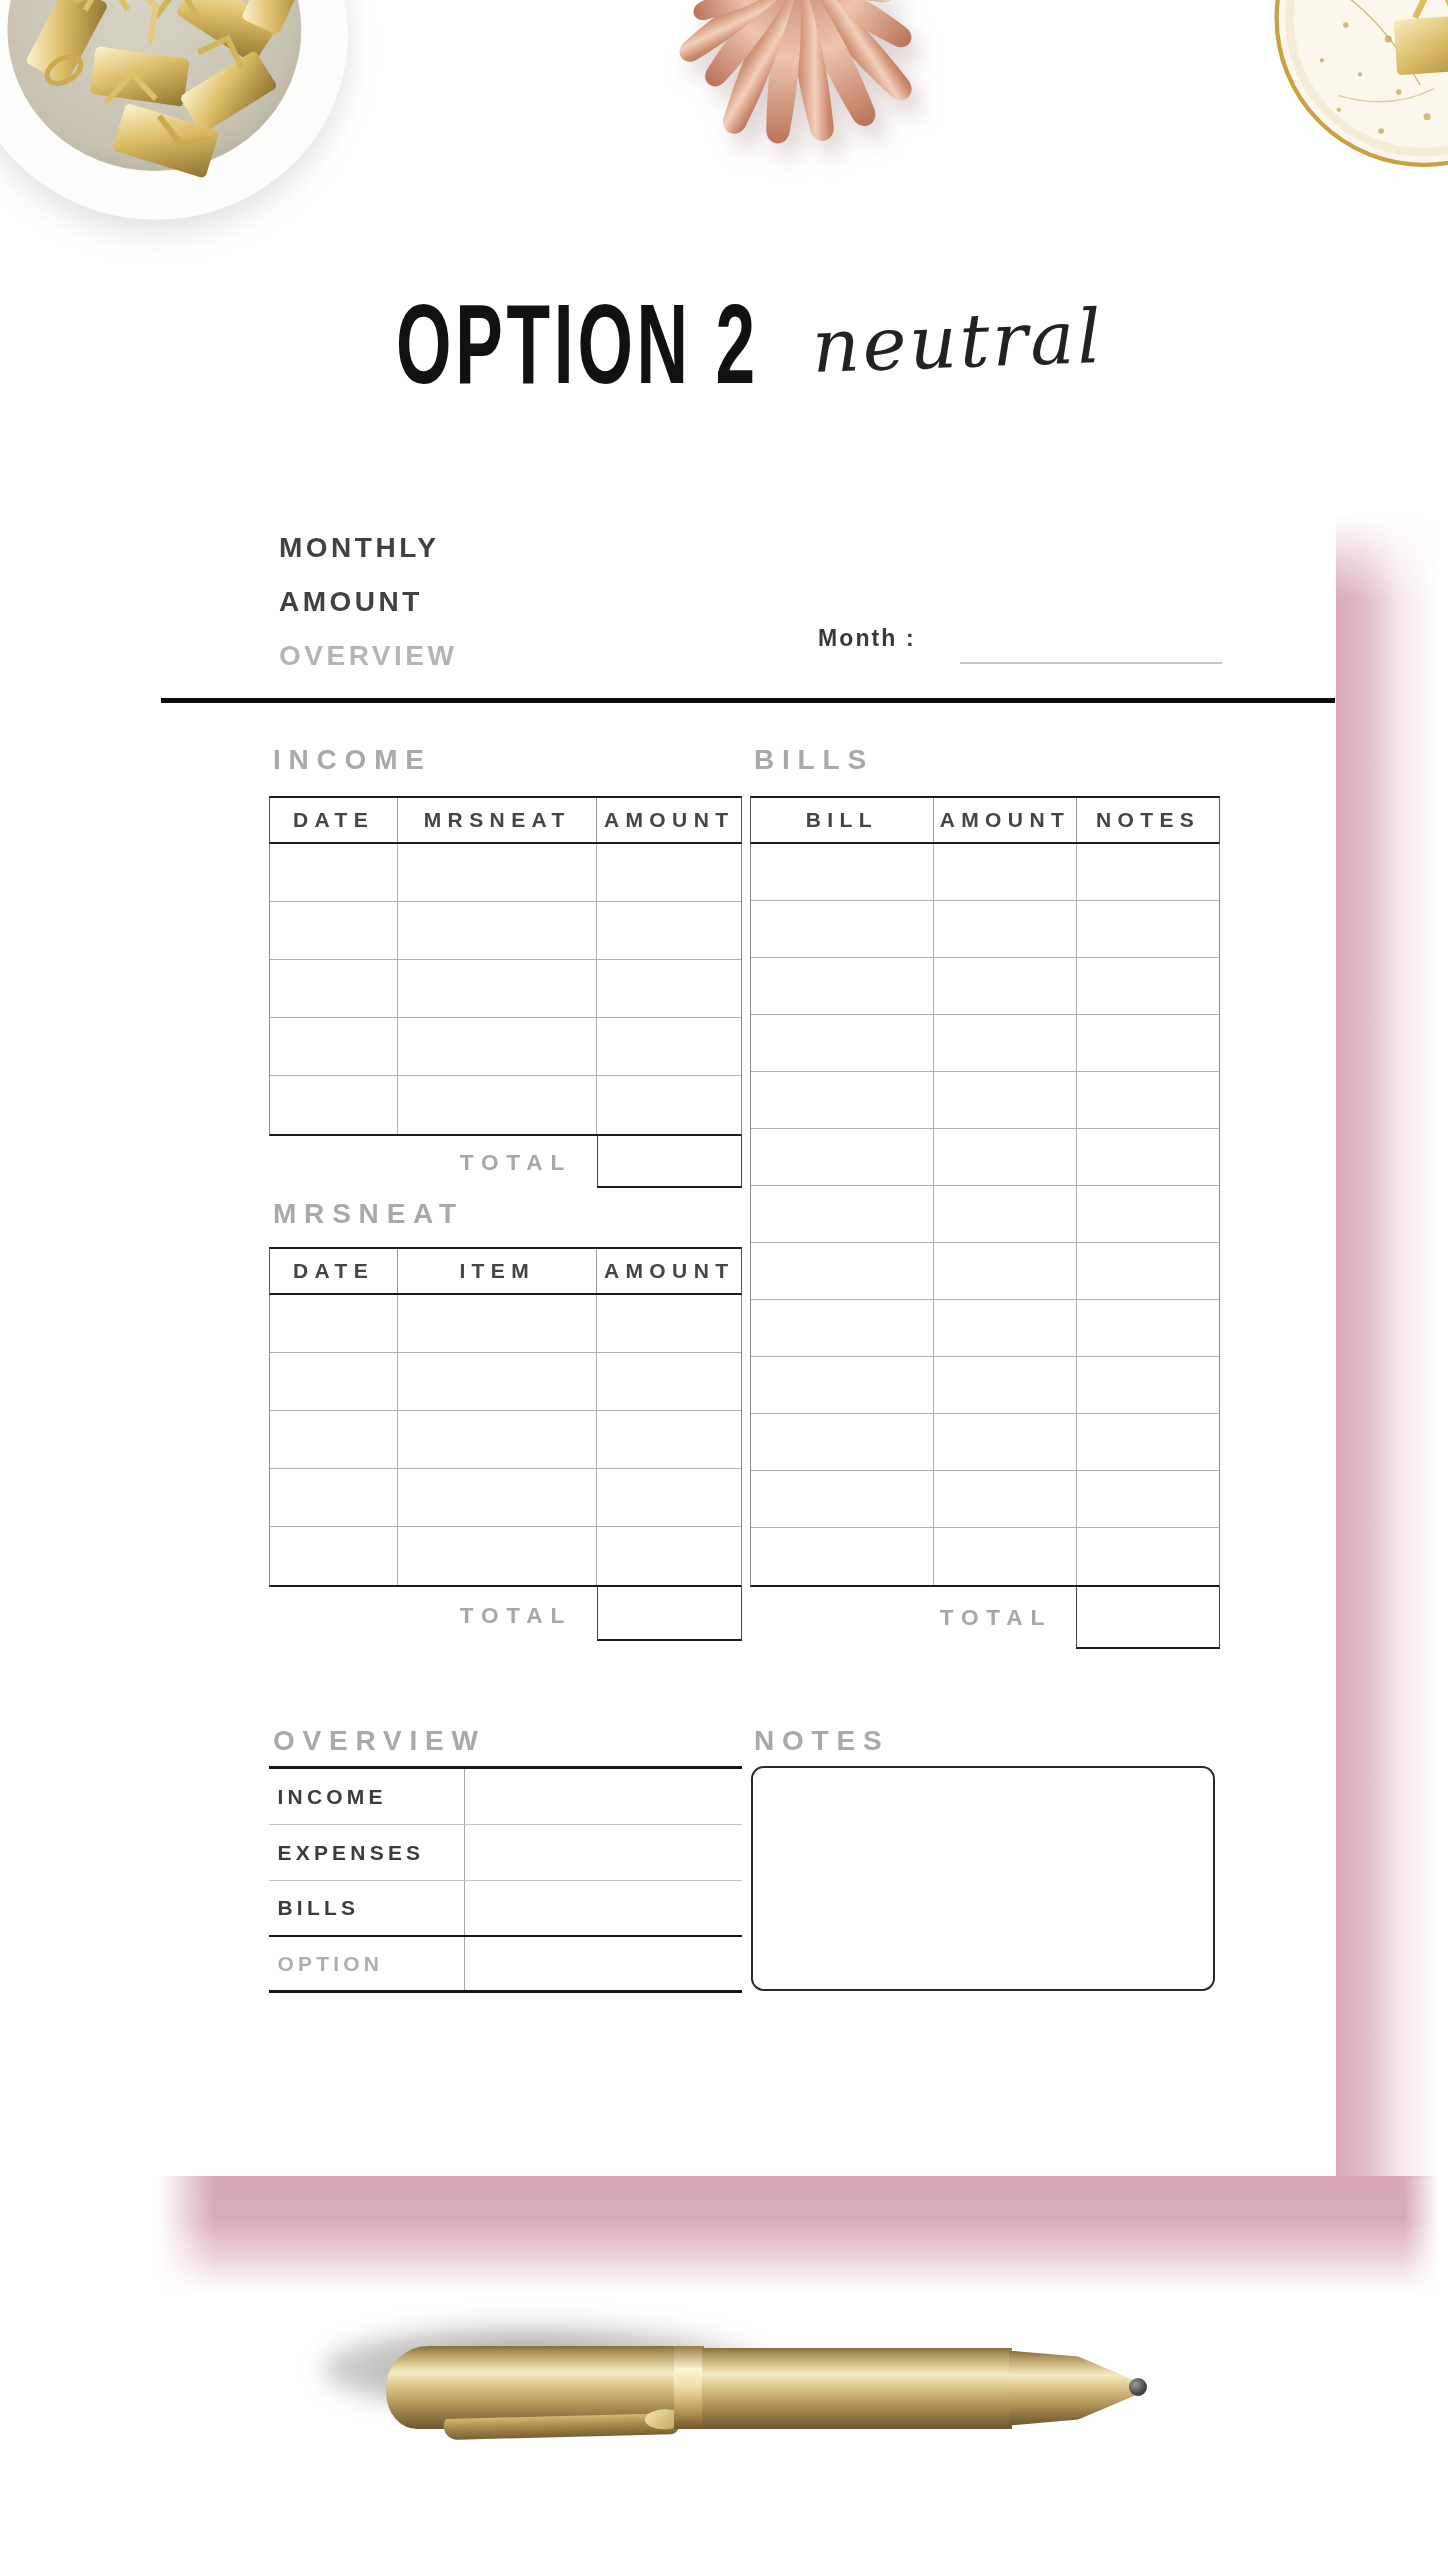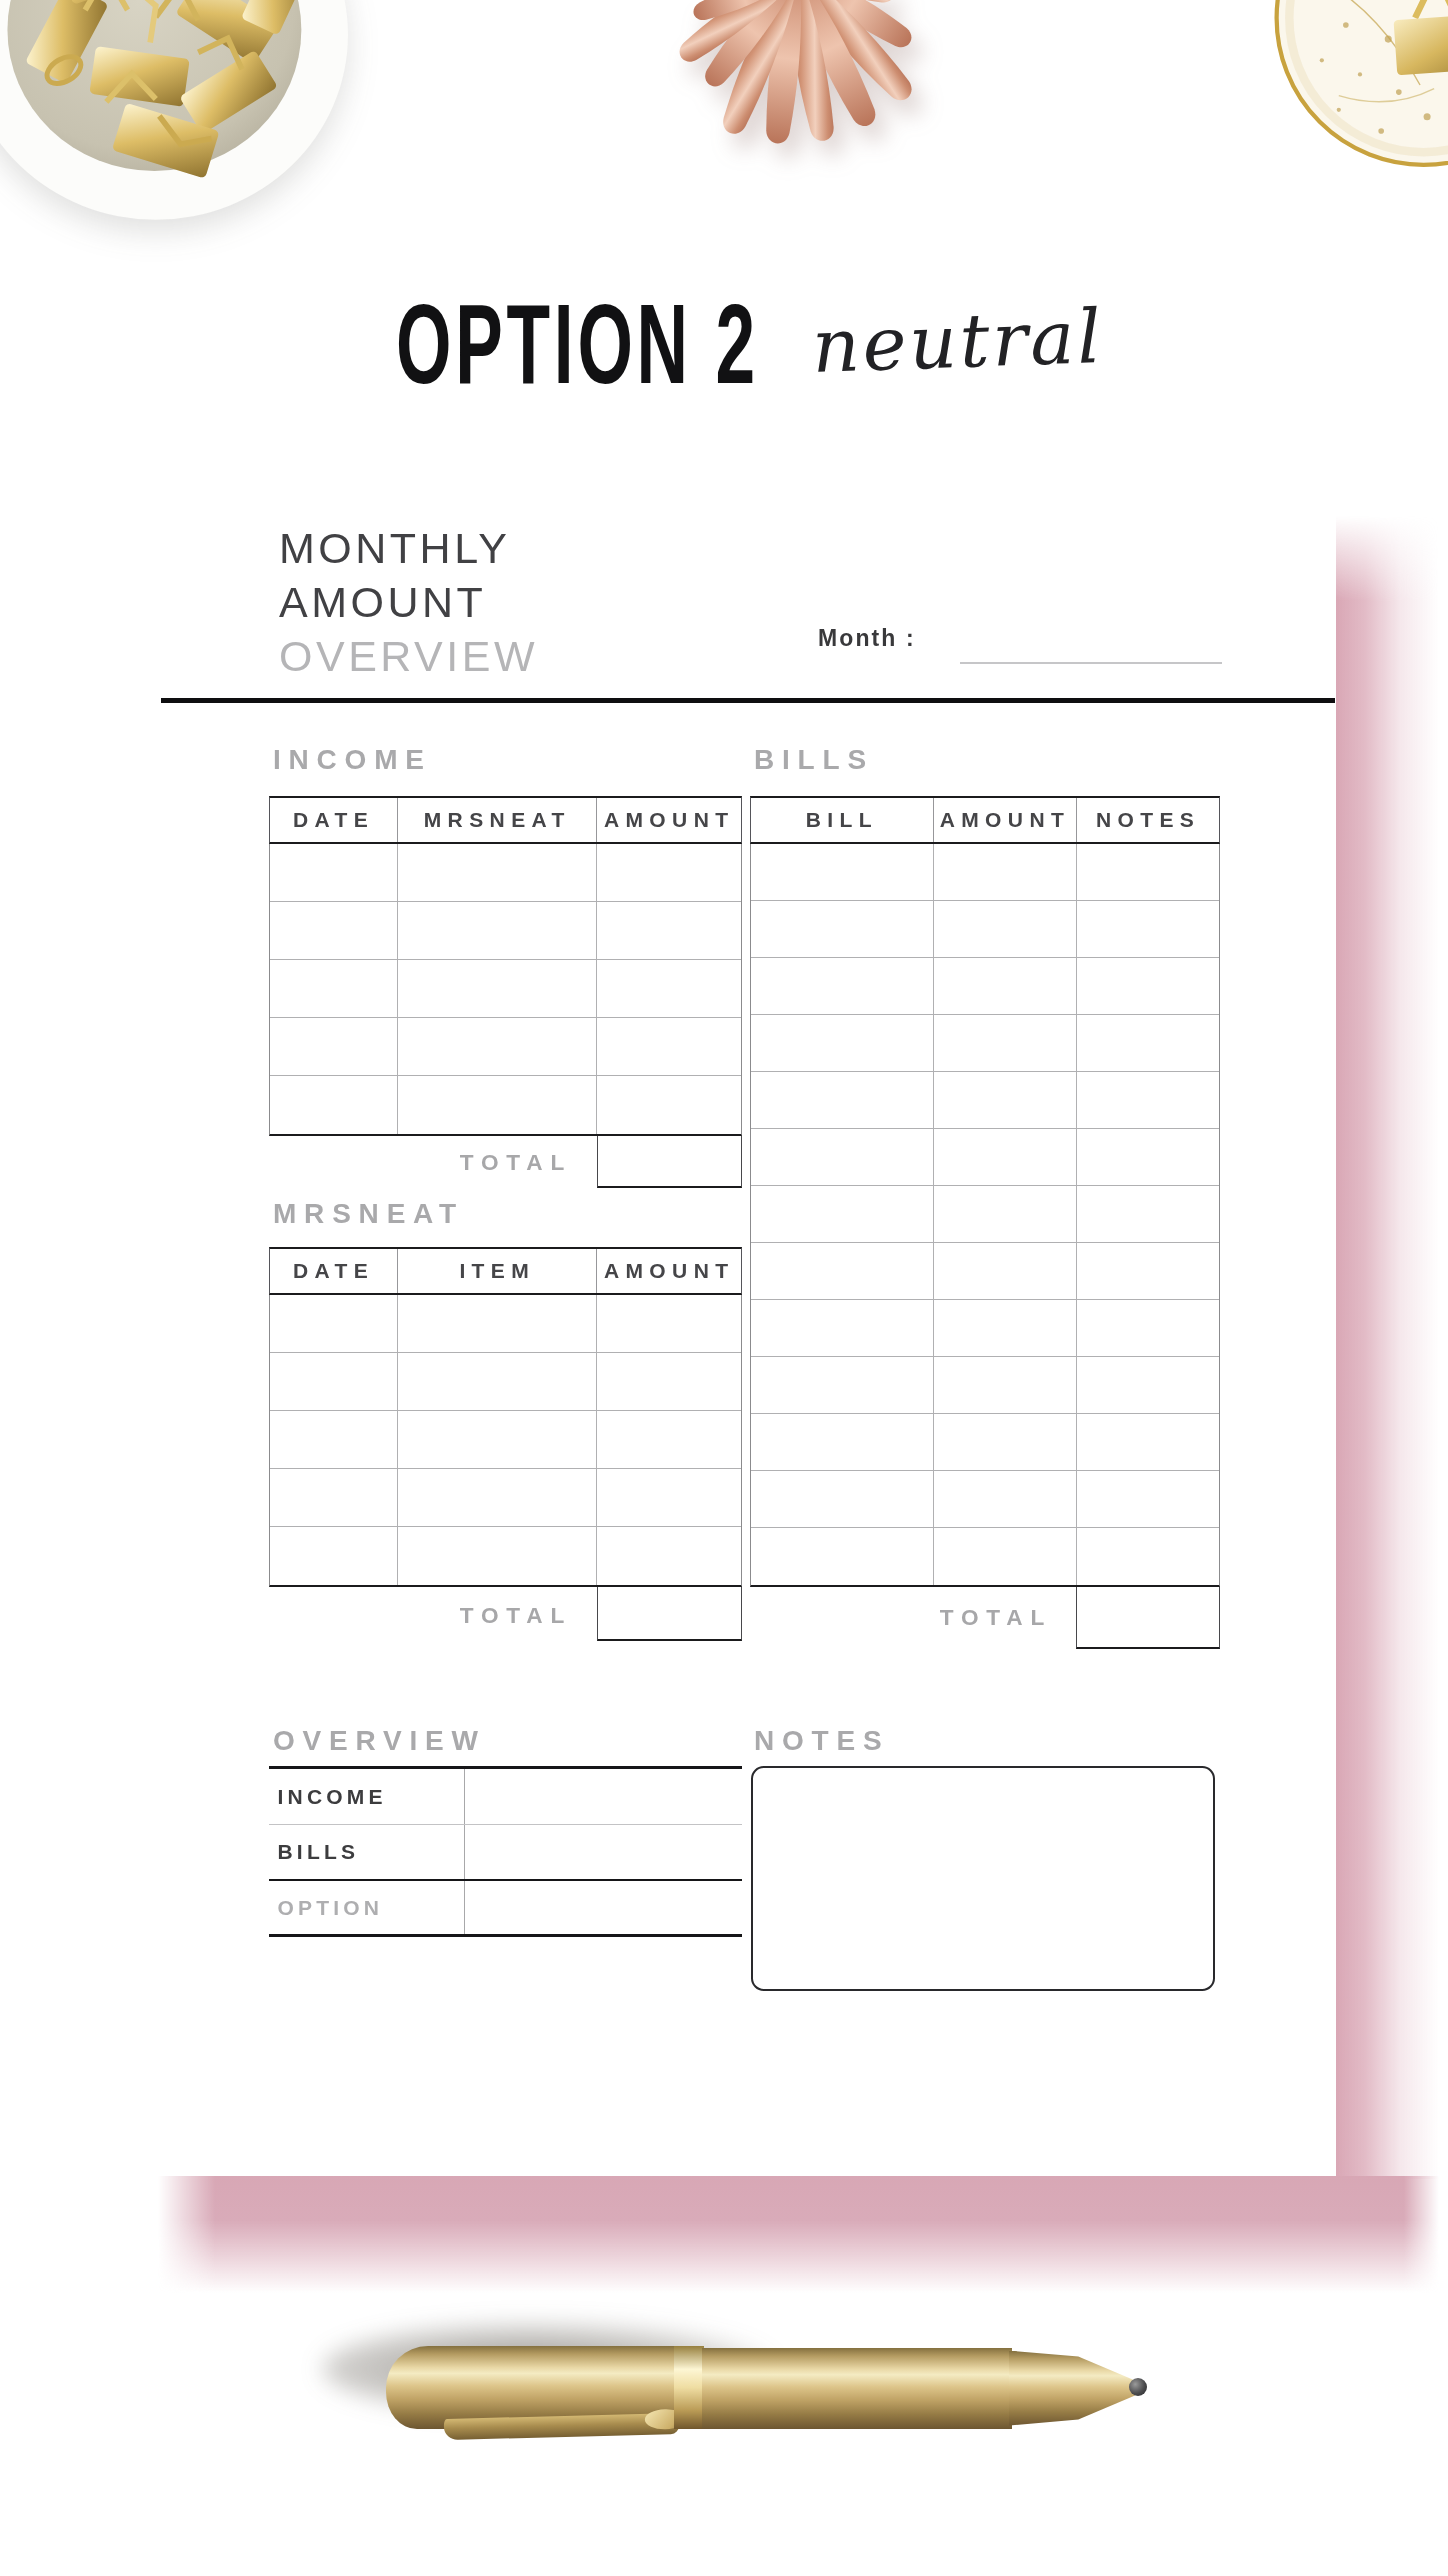--- a/index.html
+++ b/index.html
@@ -15,21 +15,21 @@
   .page{position:absolute;left:161px;top:495px;width:1174px;height:1680px;background:#ffffff;}
   .shadow-right{position:absolute;left:1336px;top:516px;width:103px;height:1663px;
     background:linear-gradient(to right,rgba(215,162,177,.95) 0%,rgba(219,170,184,.8) 28%,rgba(230,196,206,.4) 62%,rgba(255,255,255,0) 100%);
     -webkit-mask-image:linear-gradient(to bottom,transparent 0,#000 85px);
     mask-image:linear-gradient(to bottom,transparent 0,#000 85px);}
   .shadow-bottom{position:absolute;left:158px;top:2176px;width:1281px;height:117px;
     background:linear-gradient(to bottom,#d8a7b5 0%,#d9abb9 38%,rgba(219,171,185,.5) 70%,rgba(255,255,255,0) 100%);
     -webkit-mask-image:linear-gradient(to right,transparent 0,#000 57px,#000 calc(100% - 35px),transparent 100%);
     mask-image:linear-gradient(to right,transparent 0,#000 57px,#000 calc(100% - 35px),transparent 100%);}
   
-  .doc-title{position:absolute;left:118px;top:25.5px;font-weight:400;font-size:43px;letter-spacing:3.5px;line-height:54px;color:#414144;}
+  .doc-title{position:absolute;left:118px;top:25.5px;font-weight:700;font-size:28px;letter-spacing:3.5px;line-height:54px;color:#414144;}
   .doc-title .muted{color:#b5b5b7;}
   .month-row{position:absolute;left:657px;top:130px;font-size:23px;font-weight:700;letter-spacing:2.1px;color:#39393b;}
   .month-line{position:absolute;left:799px;top:167px;width:262px;height:2.1px;background:#c6c6c8;}
   .rule{position:absolute;left:0;top:203px;width:1174px;height:5px;background:#0e0e10;}
   
   .sec-label{position:absolute;font-size:28px;font-weight:700;letter-spacing:7.8px;color:#a9a9ab;}
   
   .tbl{position:absolute;box-sizing:border-box;}
   .thead{display:flex;height:44px;border-top:2.8px solid #1b1b1d;border-bottom:2.8px solid #1b1b1d;
          border-left:1.4px solid #55555a;border-right:1.4px solid #55555a;align-items:center;}
@@ -369,20 +369,25 @@
       </div>
     </div>
 
     <div class="sec-label" style="left:112px;top:1230px;">OVERVIEW</div>
     <div class="ov-table">
       <div class="ov-row thin">
         <div class="ov-label">INCOME</div>
         <div class="ov-divider"></div>
         <div class="ov-cell"></div>
       </div>
+      <div class="ov-row thin">
+        <div class="ov-label">EXPENSES</div>
+        <div class="ov-divider"></div>
+        <div class="ov-cell"></div>
+      </div>
       <div class="ov-row thick">
         <div class="ov-label">BILLS</div>
         <div class="ov-divider"></div>
         <div class="ov-cell"></div>
       </div>
       <div class="ov-row last">
         <div class="ov-label muted">OPTION</div>
         <div class="ov-divider"></div>
         <div class="ov-cell"></div>
       </div>

